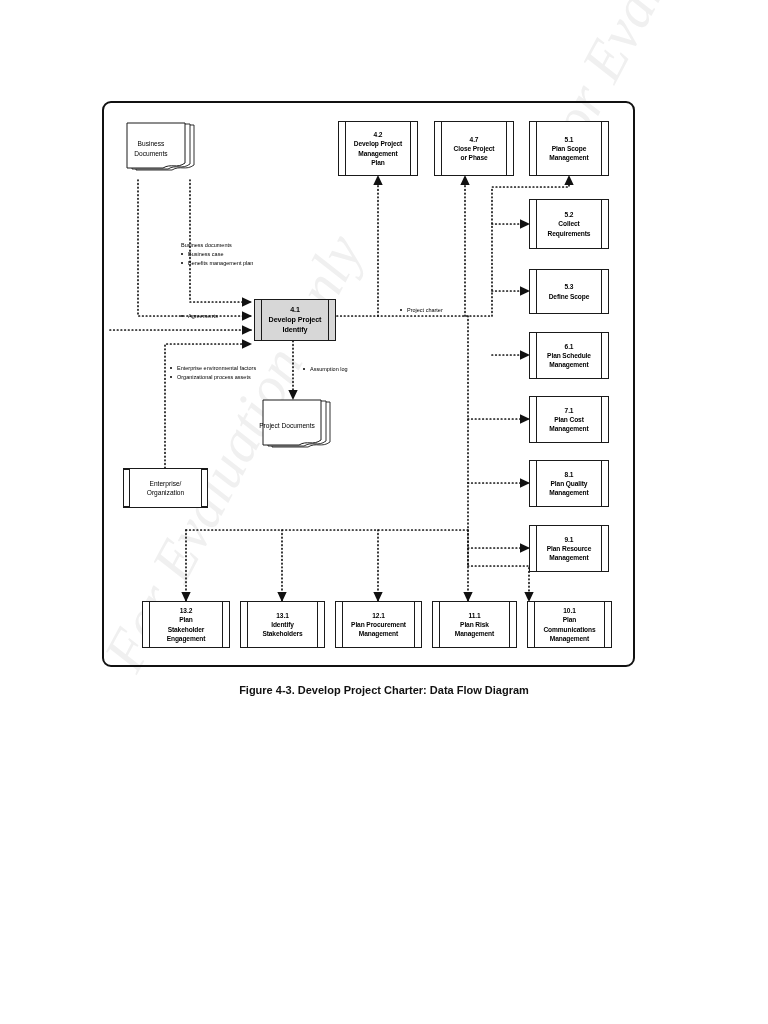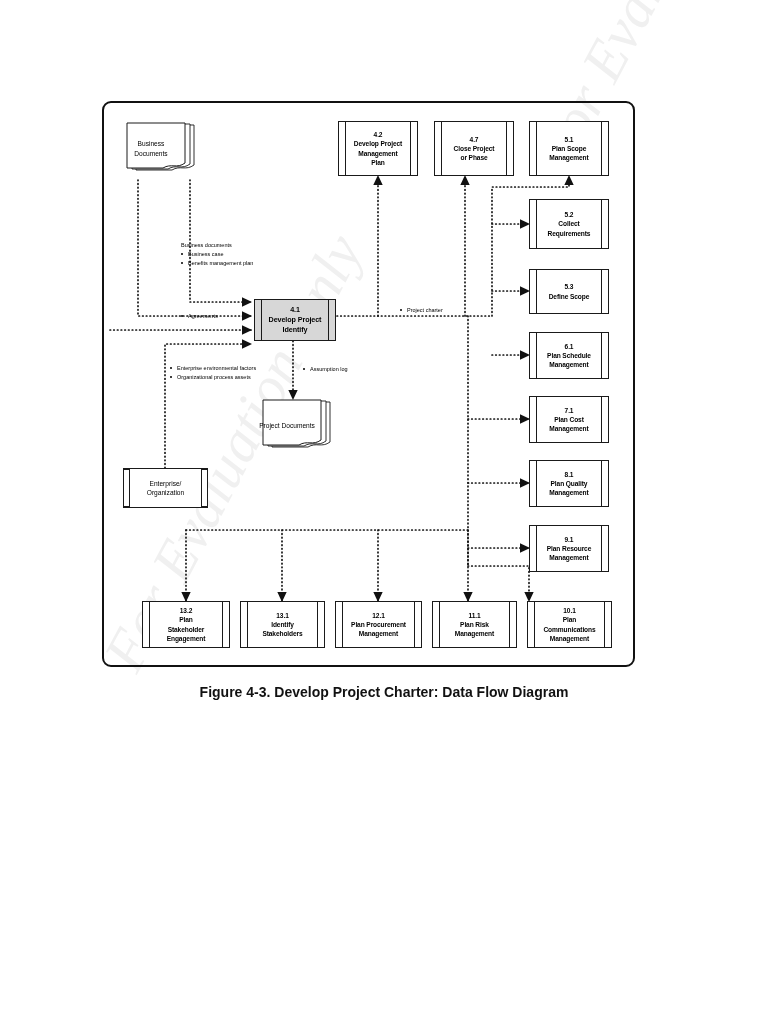--- a/index.html
+++ b/index.html
@@ -101,21 +101,21 @@
   .flab .b.bul{padding-left:7px;position:relative;}
   .flab .b.bul::before{
     content:"";position:absolute;left:0px;top:3.2px;
     width:2.3px;height:2.3px;background:#000;border-radius:50%;
   }
 
   
   #caption{
     position:absolute;left:0;right:0;top:684px;
     text-align:center;
-    font-size:14px;font-weight:bold;color:#111;
+    font-size:11px;font-weight:bold;color:#111;
     z-index:6;
   }
 </style>
 </head>
 <body>
 
 <div id="page">
 
   <div class="watermark wm1">For Evaluation Only</div>
   <div class="watermark wm2">For Evaluation Only</div>

